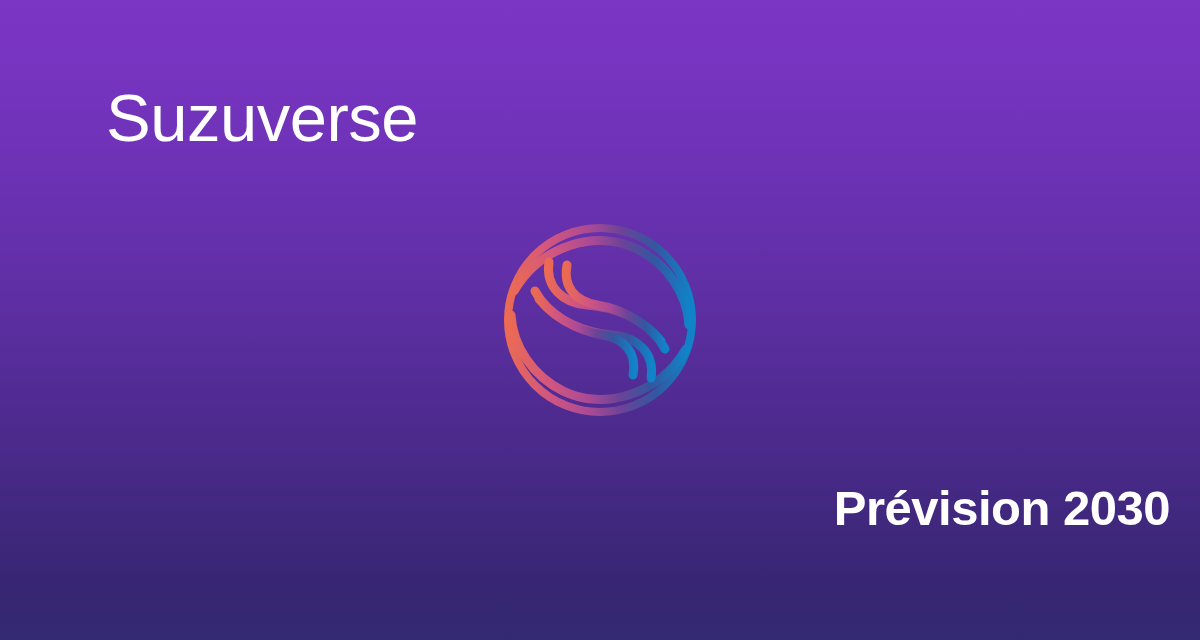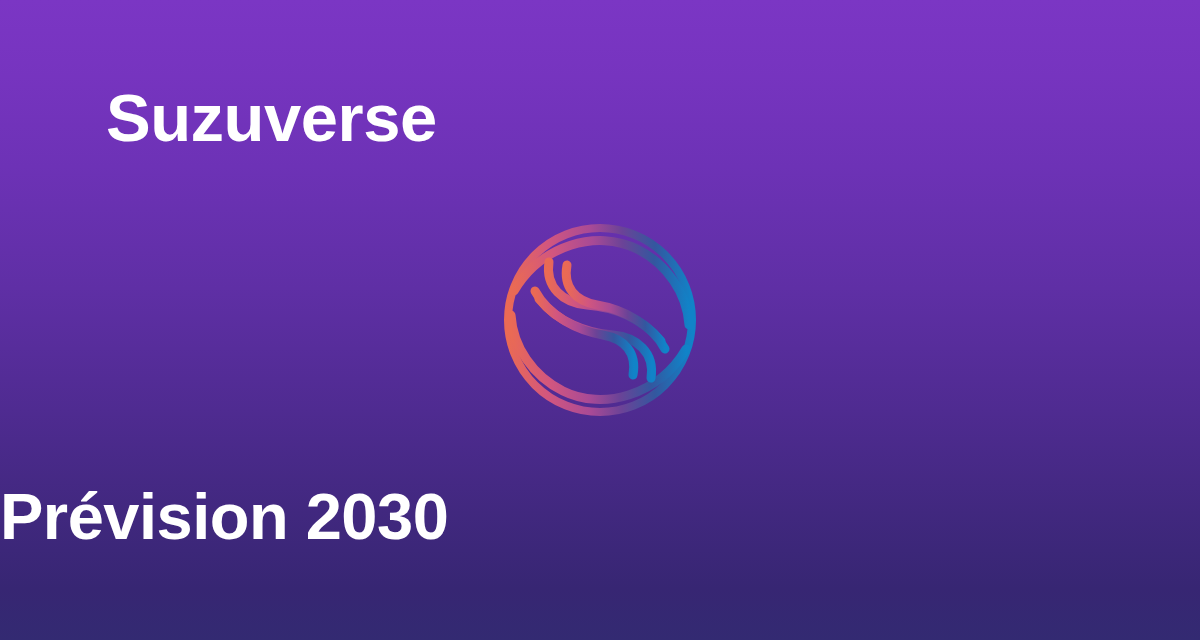--- a/index.html
+++ b/index.html
@@ -26,21 +26,21 @@
   }
 
   
   .coin-title {
     position: absolute;
     left: 106px;
     top: 84px;
     margin: 0;
     color: #ffffff;
     font-size: 67px;
-    font-weight: bold;
+    font-weight: normal;
     letter-spacing: -0.5px;
     line-height: 1;
     white-space: nowrap;
   }
 
   
   .logo-wrap {
     position: absolute;
     left: 501px;
     top: 221px;
@@ -53,23 +53,24 @@
     height: 198px;
   }
 
   
   .forecast-title {
     position: absolute;
     left: 0;
     right: 16px;
     top: 484px;
     margin: 0;
+    text-align: right;
     padding-right: 14px;
     color: #ffffff;
-    font-size: 65px;
+    font-size: 49px;
     font-weight: bold;
     letter-spacing: -0.5px;
     line-height: 1;
     white-space: nowrap;
   }
 
   
   .watermark {
     position: absolute;
     right: 17px;

